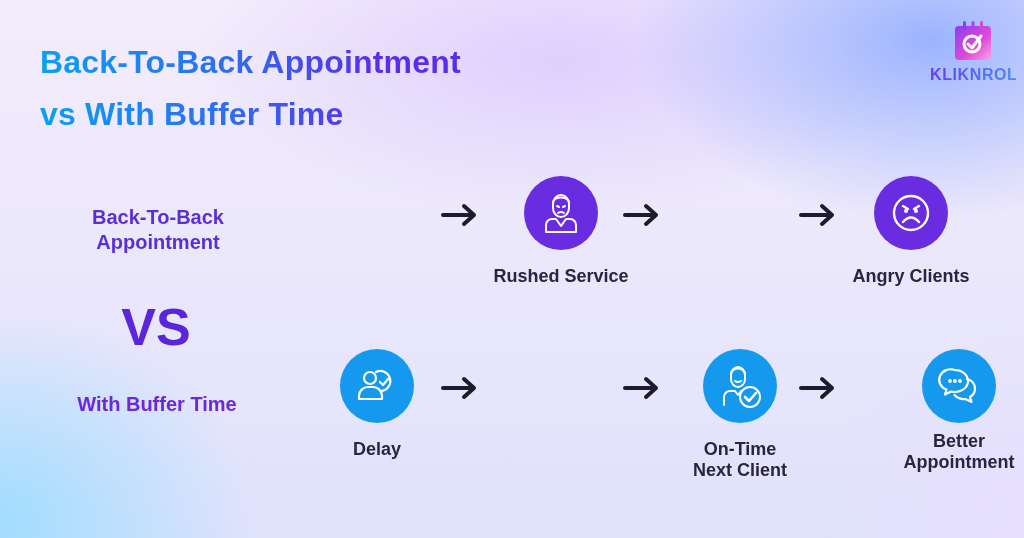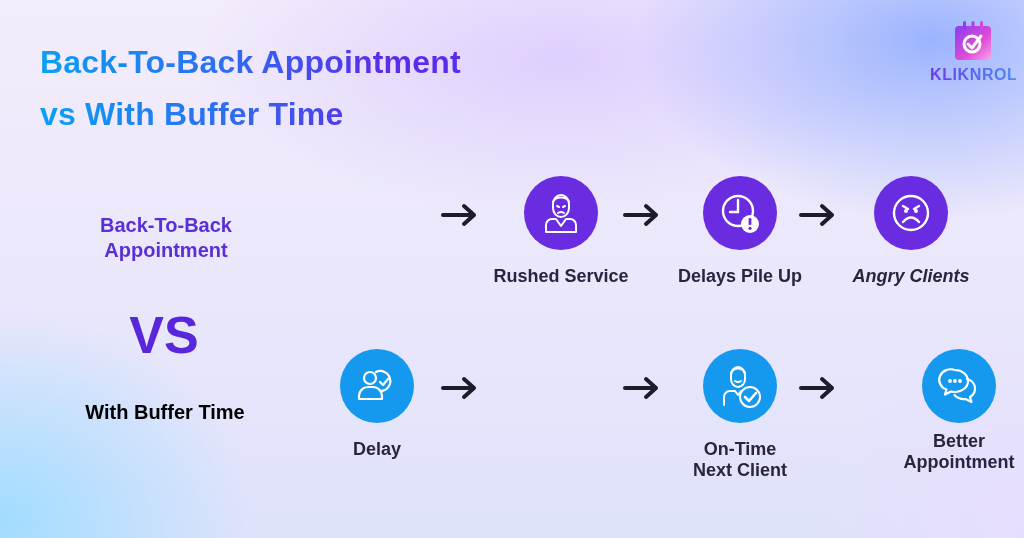--- a/index.html
+++ b/index.html
@@ -20,25 +20,25 @@
     -webkit-background-clip: text; background-clip: text; color: transparent;
   }
   .logo { position: absolute; left: 930px; top: 18px; width: 86px; text-align: center; }
   .logo-icon { width: 44px; height: 44px; margin: 0 auto; position: relative; }
   .logo-text {
     margin-top: 4px; font-size: 16px; font-weight: 700; letter-spacing: 0.6px;
     background: linear-gradient(90deg, #6a3be8, #4a8cf3);
     -webkit-background-clip: text; background-clip: text; color: transparent;
   }
   .row-label {
-    position: absolute; text-align: center; font-weight: 700; margin: 8px;
+    position: absolute; text-align: center; font-weight: 700; margin: 0;
   }
   .label-b2b { left: 58px; top: 205px; width: 200px; font-size: 20px; line-height: 25px; color: #5a30d6; }
   .label-vs { left: 110px; top: 303px; width: 92px; font-size: 52px; line-height: 48px; color: #5a26db; }
-  .label-buffer { left: 40px; top: 392px; width: 234px; font-size: 20px; line-height: 25px; color: #000000; }
+  .label-buffer { left: 40px; top: 392px; width: 234px; font-size: 20px; line-height: 25px; color: #6d28d9; }
 
   .flow { position: absolute; left: 0; width: 1024px; height: 130px; }
   .flow-top { top: 176px; }
   .flow-bottom { top: 349px; padding-left: 28px; }
   .step { position: absolute; width: 170px; text-align: center; }
   .circle {
     width: 74px; height: 74px; border-radius: 50%; margin: 0 auto;
     display: flex; align-items: center; justify-content: center;
   }
   .circle.purple { background: #6a2ce0; }
@@ -100,38 +100,26 @@
         <path d="M8 42 v-7 a6 6 0 0 1 6 -6 h4 l5 7 l5 -7 h4 a6 6 0 0 1 6 6 v7 z"></path>
       </svg>
     </div>
     <div class="step-label">Rushed Service</div>
   </div>
 
   <svg class="arrow" style="left:622px;" viewBox="0 0 40 26">
     <path d="M3 13 H34 M24 4 L34 13 L24 22" fill="none" stroke="#1e1c2a" stroke-width="4" stroke-linecap="round" stroke-linejoin="round"></path>
   </svg>
 
-  <div class="step" style="left:655px;">
-    <div class="circle purple">
-      <svg width="48" height="48" viewBox="0 0 48 48">
-        <circle cx="22" cy="22" r="15" fill="none" stroke="#fff" stroke-width="2.4"></circle>
-        <path d="M22 11 v12 h-8" fill="none" stroke="#fff" stroke-width="2.4" stroke-linecap="round"></path>
-        <circle cx="34" cy="35" r="9" fill="#fff"></circle>
-        <rect x="32.6" y="29" width="2.8" height="7" rx="1.2" fill="#6a2ce0"></rect>
-        <circle cx="34" cy="39.3" r="1.6" fill="#6a2ce0"></circle>
-      </svg>
-    </div>
-    <div class="step-label">Delays Pile Up</div>
-  </div>
 
   <svg class="arrow" style="left:798px;" viewBox="0 0 40 26">
     <path d="M3 13 H34 M24 4 L34 13 L24 22" fill="none" stroke="#1e1c2a" stroke-width="4" stroke-linecap="round" stroke-linejoin="round"></path>
   </svg>
 
-  <div class="step" style="left:826px;font-style:italic;">
+  <div class="step" style="left:826px;">
     <div class="circle purple">
       <svg width="46" height="46" viewBox="0 0 46 46" fill="none" stroke="#fff" stroke-width="2.4" stroke-linecap="round">
         <circle cx="23" cy="23" r="17"></circle>
         <path d="M15 16 l5 3 M31 16 l-5 3"></path>
         <circle cx="18" cy="21" r="0.8" fill="#fff"></circle>
         <circle cx="28" cy="21" r="0.8" fill="#fff"></circle>
         <path d="M15 32 q8 -9 16 0"></path>
       </svg>
     </div>
     <div class="step-label">Angry Clients</div>

